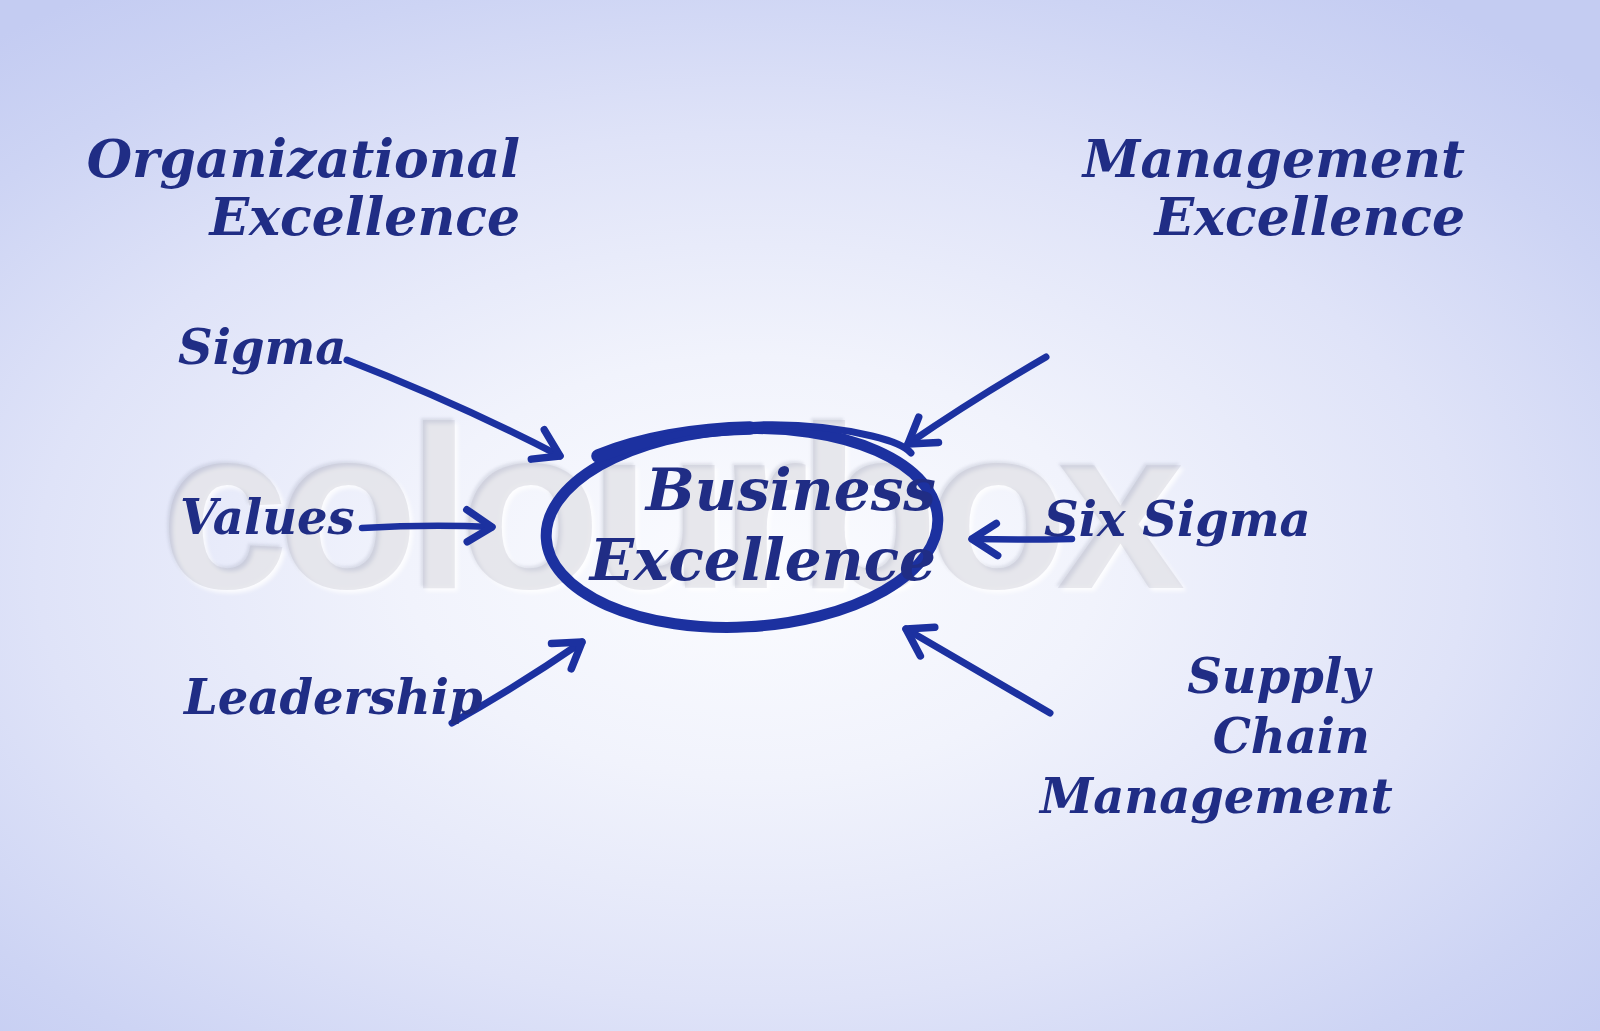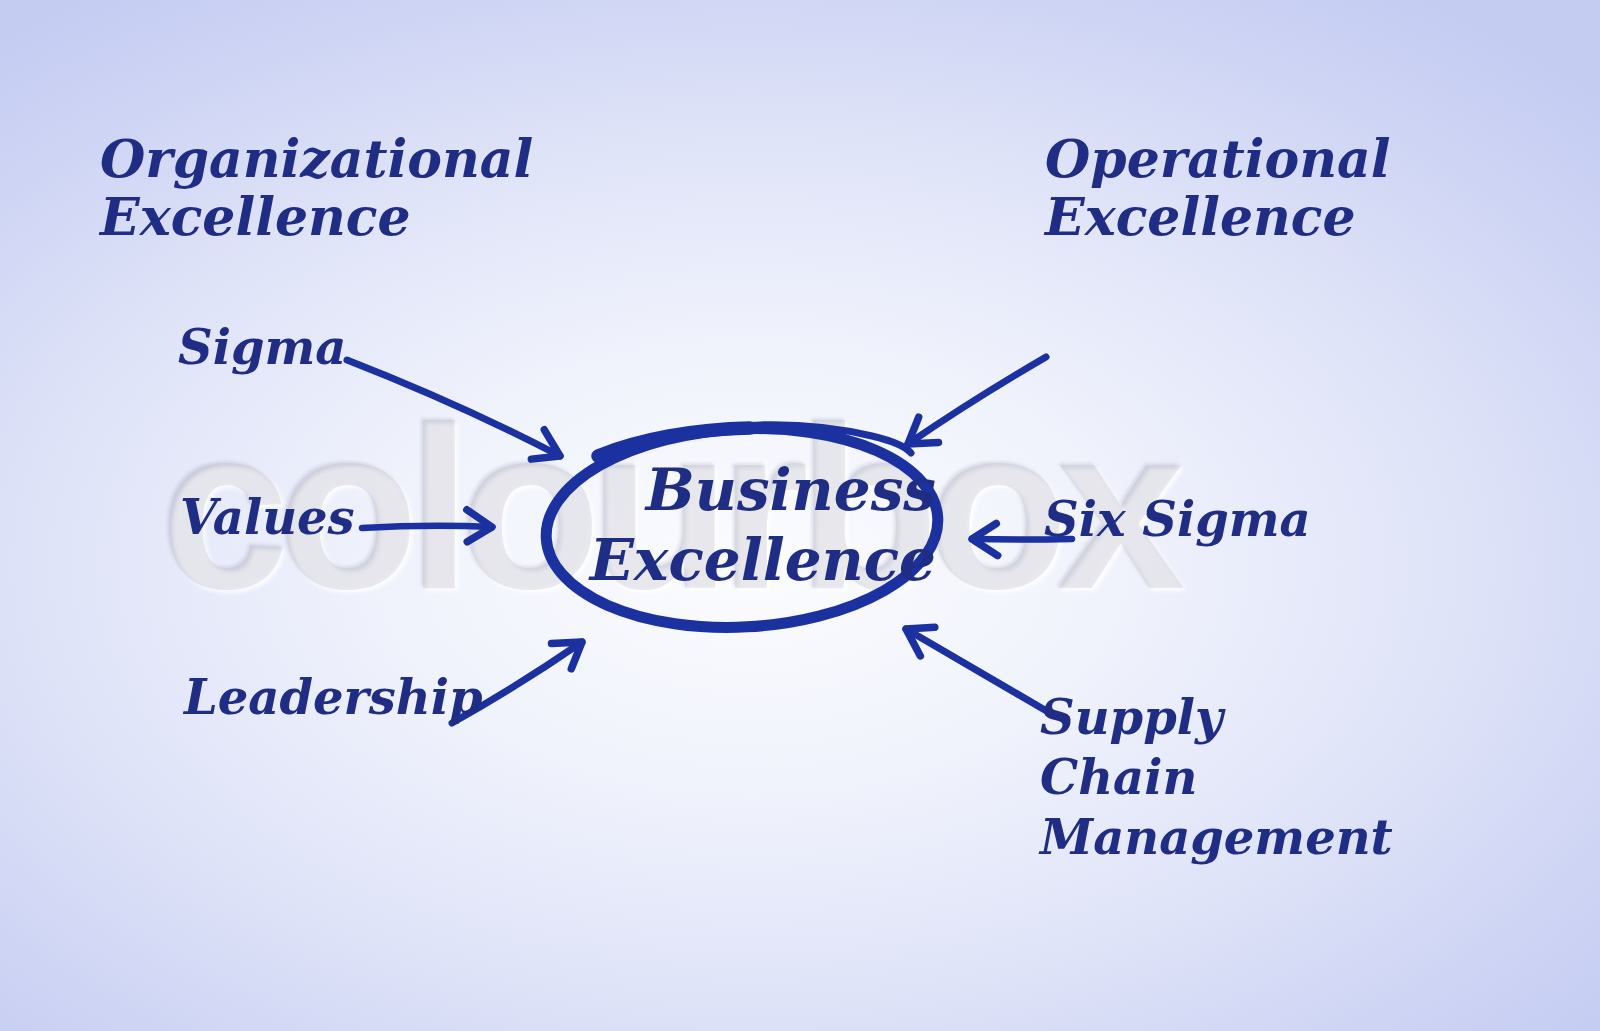--- a/index.html
+++ b/index.html
@@ -51,36 +51,35 @@
     font-family: "DejaVu Serif", serif;
     font-style: italic;
     font-weight: bold;
     color: #202d85;
     z-index: 3;
     white-space: nowrap;
   }
   .heading {
     font-size: 52px;
     line-height: 1.12;
-    text-align: left;
+    text-align: right;
     width: 440px;
     white-space: normal;
-    margin-left: 20px;
   }
   .heading-left  { left: 80px;   top: 130px; }
   .heading-right { left: 1025px; top: 130px; }
 
   .label { font-size: 48px; line-height: 1.15; }
   .label-vision      { left: 178px;  top: 320px; }
   .label-values      { left: 180px;  top: 490px; }
   .label-leadership  { left: 184px;  top: 670px; }
   .label-iso         { left: 1088px; top: 322px; }
   .label-six-sigma   { left: 1044px; top: 492px; }
   .label-supply      { left: 1040px; top: 646px; width: 330px;
-                       text-align: left; white-space: normal; line-height: 1.25; margin-top: 41px; }
+                       text-align: right; white-space: normal; line-height: 1.25; }
 
   .center-node {
     left: 550px;
     top: 456px;
     width: 386px;
     text-align: right;
     font-size: 58px;
     line-height: 1.2;
     white-space: normal;
   }
@@ -131,21 +130,21 @@
     <div>Excellence</div>
   </div>
 
   <div class="script label label-vision">Sigma</div>
 
   <div class="script label label-values">Values</div>
 
   <div class="script label label-leadership">Leadership</div>
 
   <div class="script heading heading-right">
-    <div>Operational</div>
+    <div>Management</div>
     <div>Excellence</div>
   </div>
 
 
   <div class="script label label-six-sigma">Six Sigma</div>
 
   <div class="script label label-supply">Supply Chain Management</div>
 
   <div class="script center-node">
     <div>Business</div>

